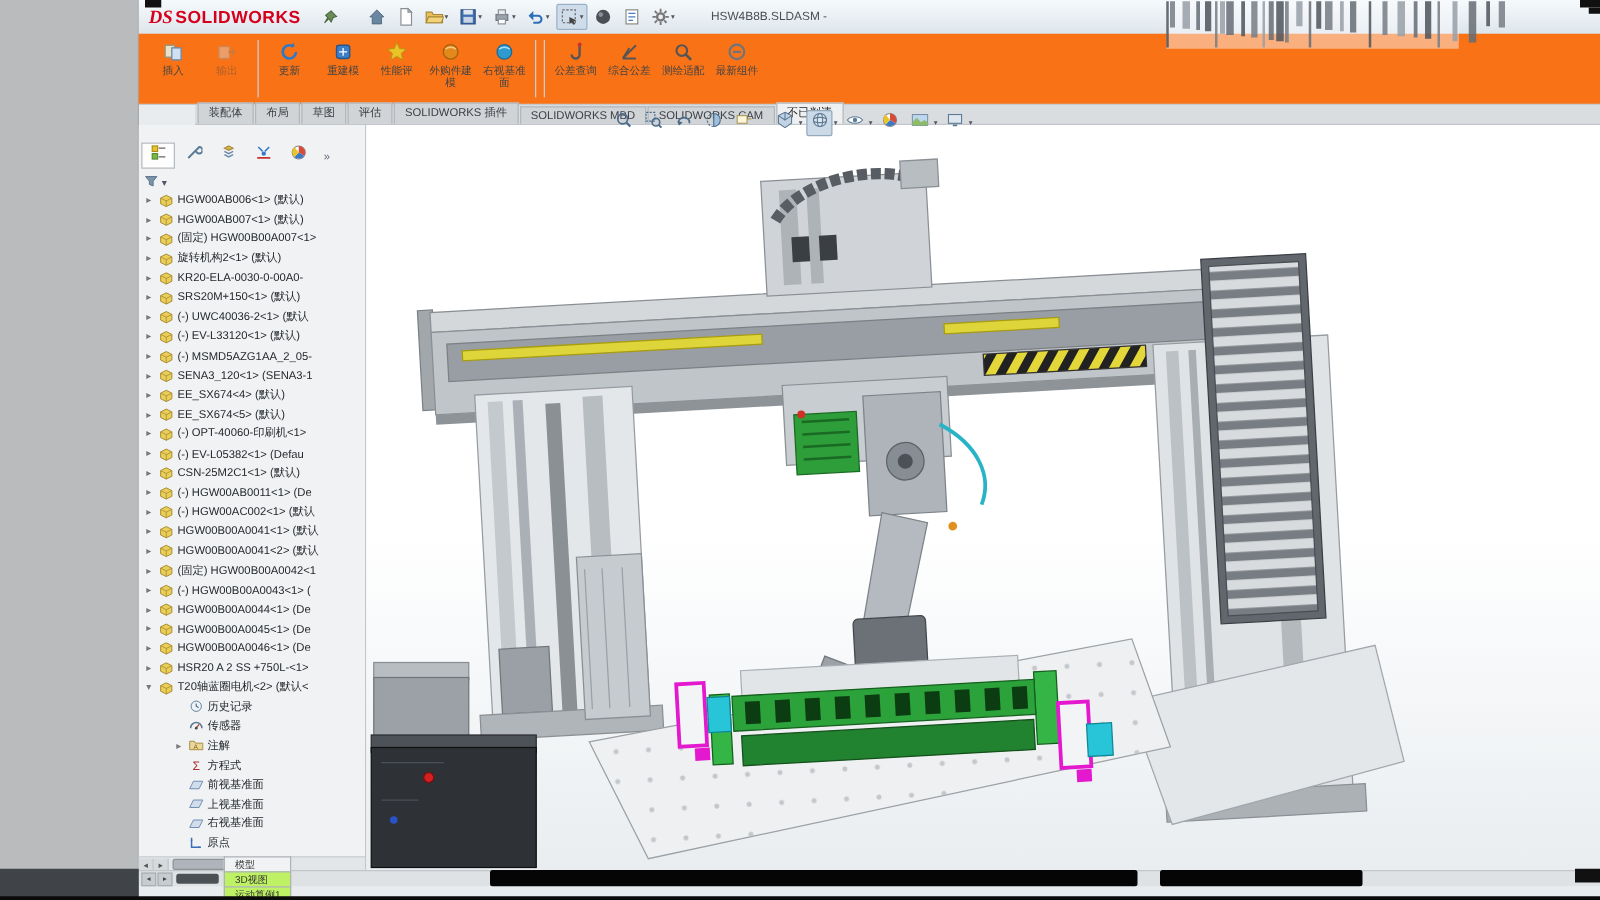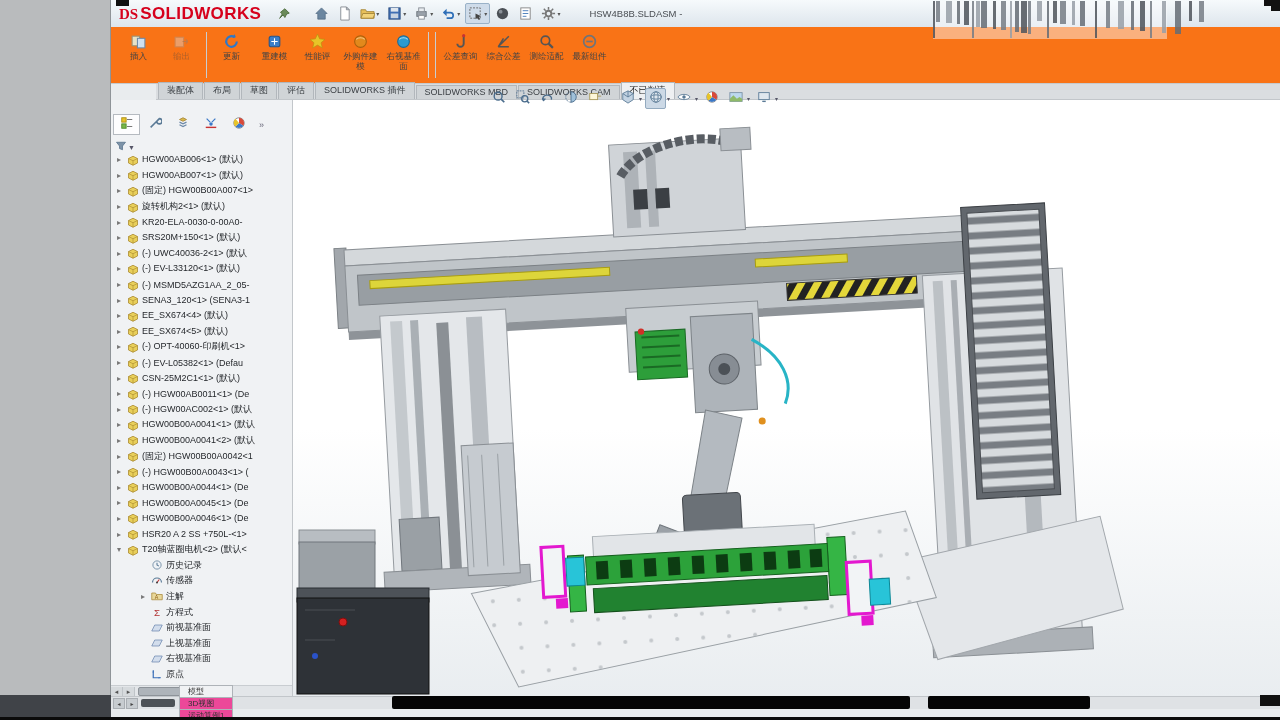--- a/index.html
+++ b/index.html
@@ -2,22 +2,22 @@
 <html><head>
 <meta charset="utf-8">
 <style>
   html,body{margin:0;padding:0;background:#9a9c9e;font-family:"Liberation Sans","DejaVu Sans",sans-serif;}
   #stage{position:relative;width:1280px;height:720px;overflow:hidden;background:#b9bbbd;}
   
   #sw-window{position:absolute;left:110px;top:0;width:1170px;height:720px;background:#e9ecee;border-left:1px solid #8f9498;}
   
   #menubar{position:absolute;left:0;top:0;width:100%;height:27px;background:linear-gradient(#f6fafc,#dde5ec);border-bottom:1px solid #c7ccd2;display:flex;align-items:center;}
   #logo{display:flex;align-items:baseline;margin:0 10px 0 8px;white-space:nowrap;}
-  #logo .ds{color:#d6001c;font-weight:bold;font-size:15px;font-family:"Liberation Serif","DejaVu Serif",serif;margin-right:2px;}
-  #logo .sw{color:#d6001c;font-weight:bold;font-size:17px;letter-spacing:.4px;}
+  #logo .ds{color:#d6001c;font-style:italic;font-weight:bold;font-size:15px;font-family:"Liberation Serif","DejaVu Serif",serif;margin-right:2px;}
+  #logo .sw{color:#d6001c;font-weight:bold;font-size:14px;letter-spacing:.4px;}
   .menu-item{font-size:9.5px;color:#333;padding:0 6px;line-height:26px;cursor:default;}
   #menu-pin{width:14px;height:14px;margin:0 6px;}
   #qat{display:flex;align-items:center;gap:2px;margin-left:14px;}
   .qat-btn{display:flex;align-items:center;padding:2px 2px;border:1px solid transparent;border-radius:2px;}
   .qat-btn.active{background:#cfdcea;border-color:#9ab2c8;}
   .qat-ic{width:15px;height:15px;display:block;}
   .qat-caret{font-size:6px;color:#555;margin-left:1px;}
   #doc-title{font-size:9.5px;color:#4a4e53;margin-left:26px;white-space:nowrap;}
   
   #ribbon{position:absolute;left:0;top:27px;width:100%;height:57px;background:#f97316;border-bottom:1px solid #c6cacd;display:flex;align-items:stretch;padding-left:6px;box-sizing:border-box;}
@@ -59,21 +59,21 @@
   .hu-btn{width:17px;height:17px;padding:1px;border:1px solid transparent;border-radius:2px;display:flex;align-items:center;justify-content:center;}
   .hu-btn svg{width:14px;height:14px;}
   .hu-btn.active{background:#ccd9e6;border-color:#93aabf;}
   .hu-caret{font-size:6px;color:#556;margin-left:-2px;}
   .hu-sep{width:6px;}
   
   #bottombar{position:absolute;left:0;top:696px;width:100%;height:12px;background:#dfe2e5;border-top:1px solid #c2c6ca;display:flex;align-items:center;font-size:8px;}
   #bb-scroll{display:flex;align-items:center;margin-left:2px;}
   .bb-arrow{width:10px;height:9px;background:#c7ccd0;border:1px solid #a9aeb3;font-size:6px;color:#444;display:flex;align-items:center;justify-content:center;margin-right:1px;}
   #bb-thumb{width:34px;height:8px;background:#4c5156;border-radius:2px;margin:0 4px 0 2px;}
-  .doc-tab{padding:0 8px;height:11px;line-height:11px;color:#333;background:#ec4899;border:1px solid #aeb3b8;border-bottom:none;margin-right:1px;white-space:nowrap;}
+  .doc-tab{padding:0 8px;height:11px;line-height:11px;color:#333;background:#bef264;border:1px solid #aeb3b8;border-bottom:none;margin-right:1px;white-space:nowrap;}
   .doc-tab.active{background:#f0f2f4;}
   
   #statusbar{position:absolute;left:0;top:708px;width:100%;height:12px;background:#e8ebed;font-size:8px;color:#44484d;display:flex;align-items:center;}
   #status-msg{margin-left:44px;white-space:nowrap;}
   #status-right{position:absolute;right:34px;display:flex;align-items:center;gap:22px;}
   #status-help{width:9px;height:9px;border:1px solid #778;border-radius:50%;font-size:7px;line-height:9px;text-align:center;color:#667;margin-left:10px;}
   #status-caret{font-size:7px;color:#555;margin-left:4px;}
   
   #pillar-left{position:absolute;left:0;top:0;width:110px;height:720px;background:#b9bbbd;z-index:30;}
   #pillar-left-bottom{position:absolute;left:0;top:695px;width:111px;height:25px;background:#404348;z-index:40;}

